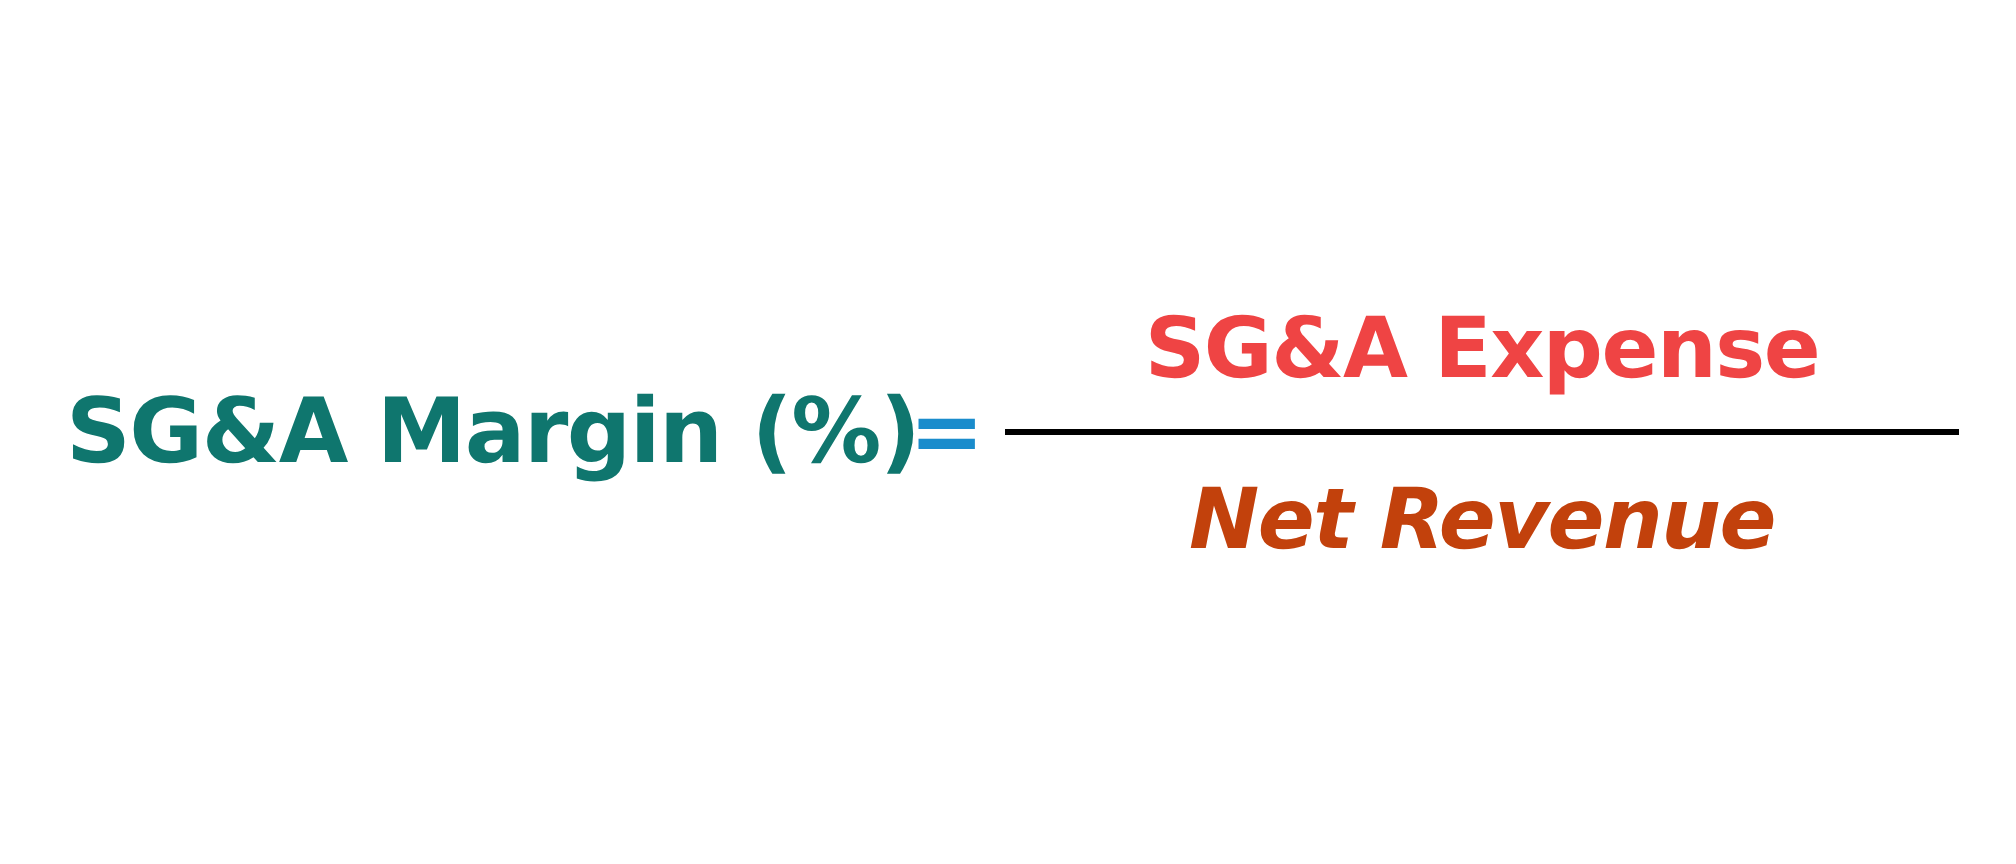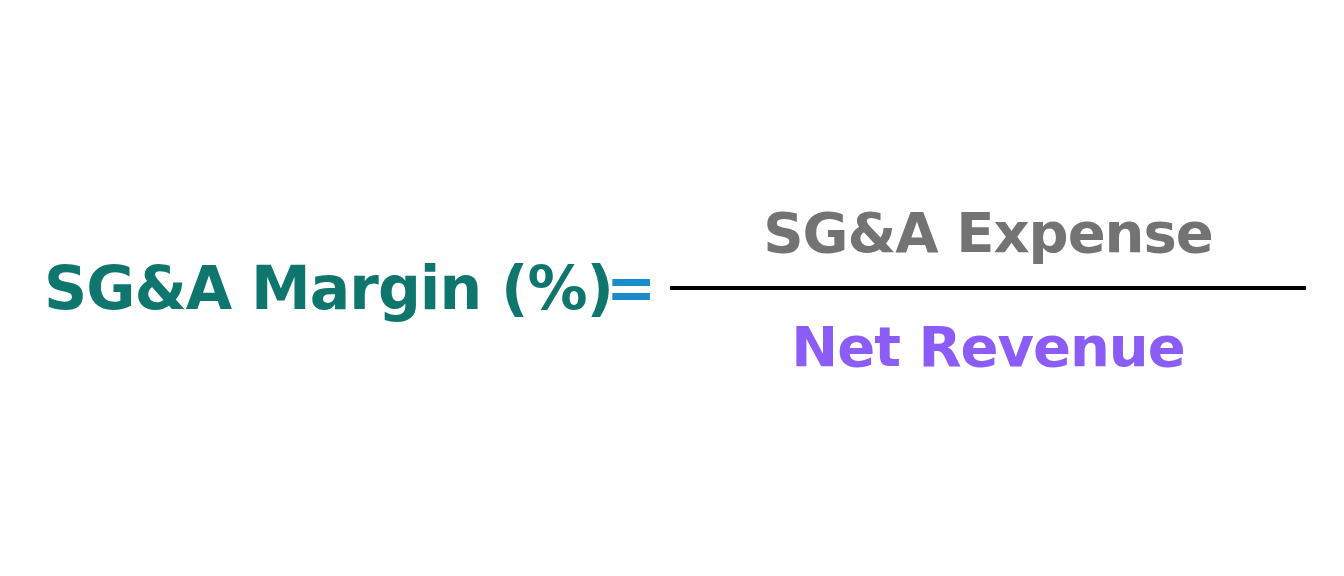--- a/index.html
+++ b/index.html
@@ -71,17 +71,17 @@
       letter-spacing: -1px;
     }
   </style>
 </head>
 <body style="background: rgb(255, 255, 255);">
 
 <div class="formula">
   <div class="lhs" style="color: #0f766e;">SG&amp;A Margin (%)</div>
   <div class="equals" style="color: rgb(26, 140, 204);">=</div>
   <div class="fraction">
-    <div class="numerator" style="color: #737373;">SG&amp;A Expense</div>
+    <div class="numerator" style="color: #ef4444;">SG&amp;A Expense</div>
     <div class="fraction-bar" style="background: rgb(0, 0, 0);"></div>
-    <div class="denominator" style="color: #8b5cf6;">Net Revenue</div>
+    <div class="denominator" style="color: #c2410c; font-style: italic;">Net Revenue</div>
   </div>
 </div>
 
 </body></html>

